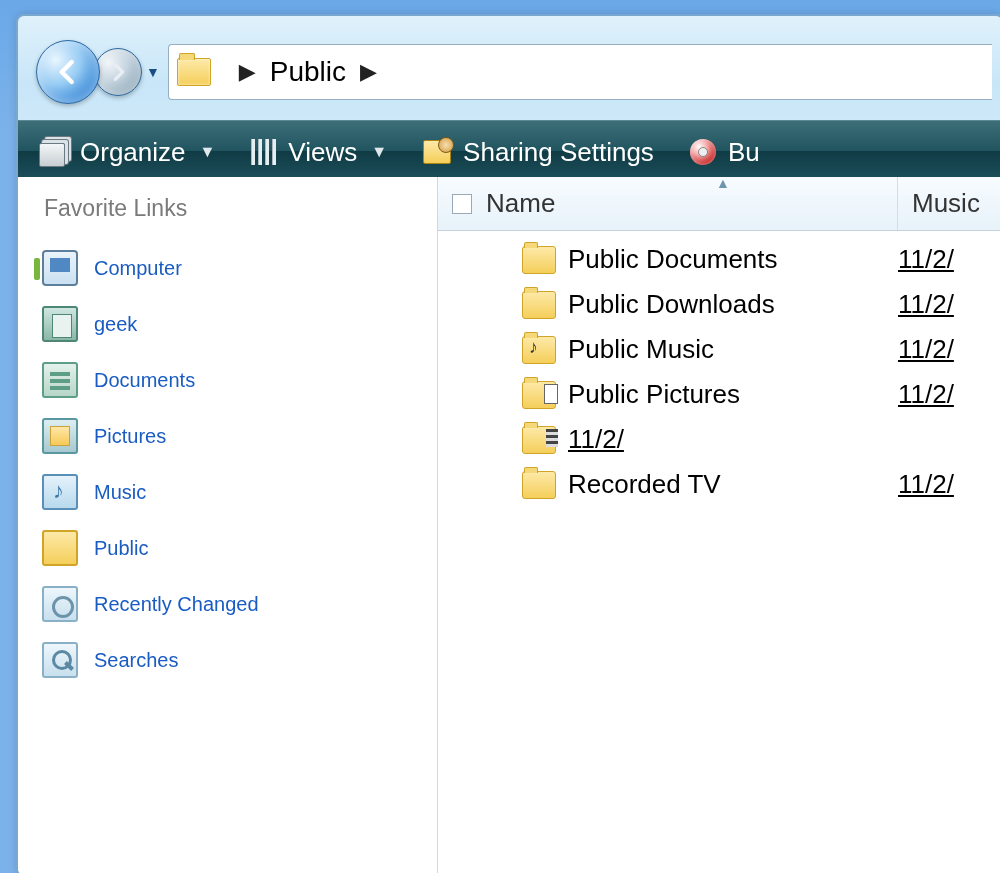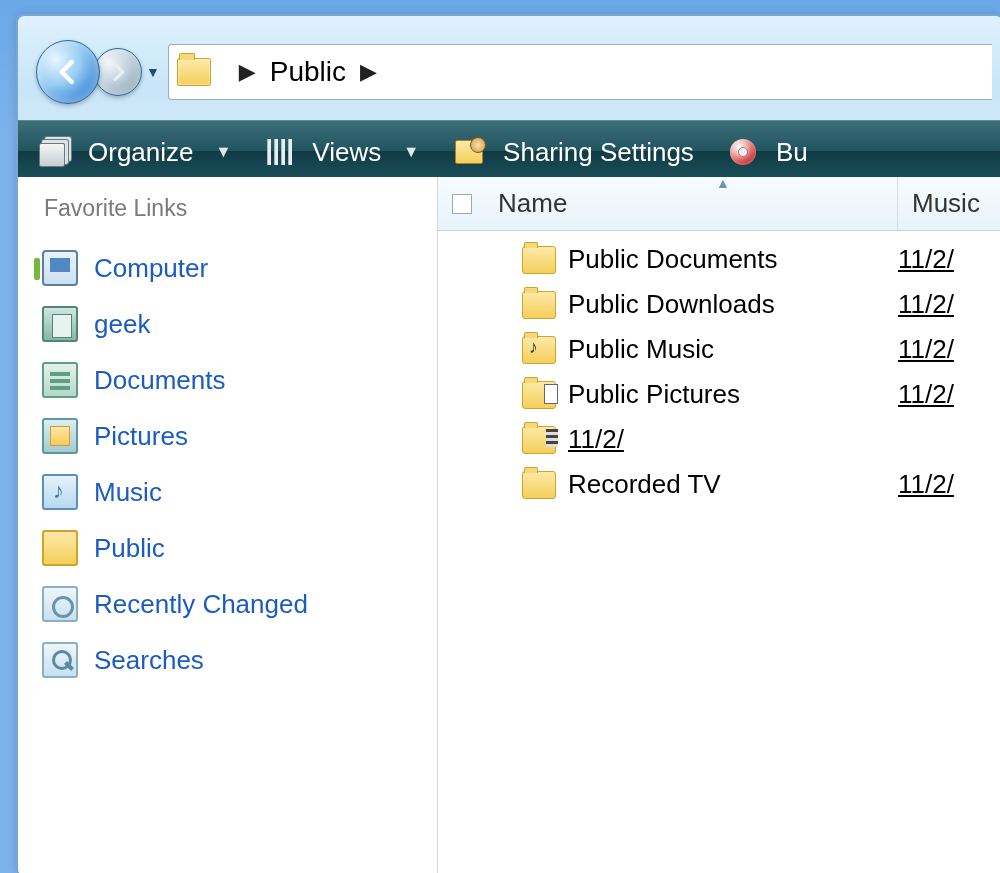--- a/index.html
+++ b/index.html
@@ -70,21 +70,21 @@
   
   .cmd-bar {
     height:64px;
     background: linear-gradient(180deg,#3d6f79 0%, #20545f 48%, #103b45 49%, #1d525d 100%);
     display:flex; align-items:center;
     padding:0 24px; gap:36px;
     color:#fff; font-size:26px;
     border-top:1px solid #5c8892;
     border-bottom:1px solid #0b2a31;
   }
-  .cmd-item { display:inline-flex; align-items:center; gap:20px; white-space:nowrap;}
+  .cmd-item { display:inline-flex; align-items:center; gap:12px; white-space:nowrap;}
   .cmd-dd { font-size:16px; color:#dfe9eb; margin-left:2px; }
   .cmd-ico { display:inline-block; }
   .ico-stack {
     width:26px; height:24px;
     background:
       linear-gradient(#f4f6f7,#c6ced3);
     border:1px solid #6b7a82;
     box-shadow: 3px -3px 0 #dce2e6, 3px -3px 0 1px #6b7a82,
                 6px -6px 0 #dce2e6, 6px -6px 0 1px #6b7a82;
     transform:translate(-3px,3px);
@@ -116,21 +116,21 @@
     position:absolute; top:161px; left:0; right:0; bottom:0; display:flex;
     background:#fff;
   }
   .sidebar {
     width:420px; min-width:420px; border-right:1px solid #d0d7df;
     padding:14px 18px 0 22px;
   }
   .sidebar-title { color:#7a7a7a; font-size:23px; margin:4px 0 18px 4px; }
   .sidebar-item {
     display:flex; align-items:center; gap:16px;
-    font-size:26px; color:#1a5cc2;
+    font-size:20px; color:#1a5cc2;
     padding:10px 2px; cursor:default;
   }
 
   .sicon { width:36px; height:36px; flex:0 0 36px; position:relative; }
   .sicon.computer { background:linear-gradient(#e9f3fb,#cbe0f2);border:2px solid #5d7f9b;border-radius:4px; }
   .sicon.computer::after{content:"";position:absolute;left:6px;right:6px;top:6px;bottom:12px;background:#4f88c2;}
   .sicon.computer::before{content:"";position:absolute;left:-10px;top:6px;width:6px;height:22px;background:#78b640;border-radius:2px;}
   .sicon.docs { background:linear-gradient(#e4f1ec,#b7d6c9);border:2px solid #5e9e86;border-radius:3px; }
   .sicon.docs::after{content:"";position:absolute;left:6px;right:6px;top:8px;height:4px;background:#5e9e86;box-shadow:0 7px 0 #5e9e86,0 14px 0 #5e9e86;}
   .sicon.geek { background:linear-gradient(#cfe6e0,#8ab7a9);border:2px solid #4e8774;border-radius:3px; }
@@ -147,21 +147,21 @@
   .sicon.searches::before{content:"";position:absolute;left:20px;top:20px;width:10px;height:4px;background:#5b88a2;transform:rotate(45deg);}
 
   .list-area { flex:1; display:flex; flex-direction:column; overflow:hidden;}
   .col-headers {
     display:flex; align-items:center; height:54px;
     background:linear-gradient(180deg,#f8fcff 0%,#e7f2fa 100%);
     border-bottom:1px solid #c5d2de;
     font-size:26px; color:#333;
     position:relative;
   }
-  .col-headers .col { padding:8px 14px; display:flex; align-items:center; gap:16px; border-right:1px solid #d3dde7; height:100%; }
+  .col-headers .col { padding:8px 14px; display:flex; align-items:center; gap:4px; border-right:1px solid #d3dde7; height:100%; }
   .col.name { flex:0 0 460px; }
   .col.date { flex:1; }
   .sort-caret {
     position:absolute; top:-2px; left:278px;
     color:#6f94ad; font-size:14px;
   }
   .hdr-check {
     width:20px; height:20px; border:1px solid #9aa9b5; margin-right:10px;
     background:#fff;
   }

